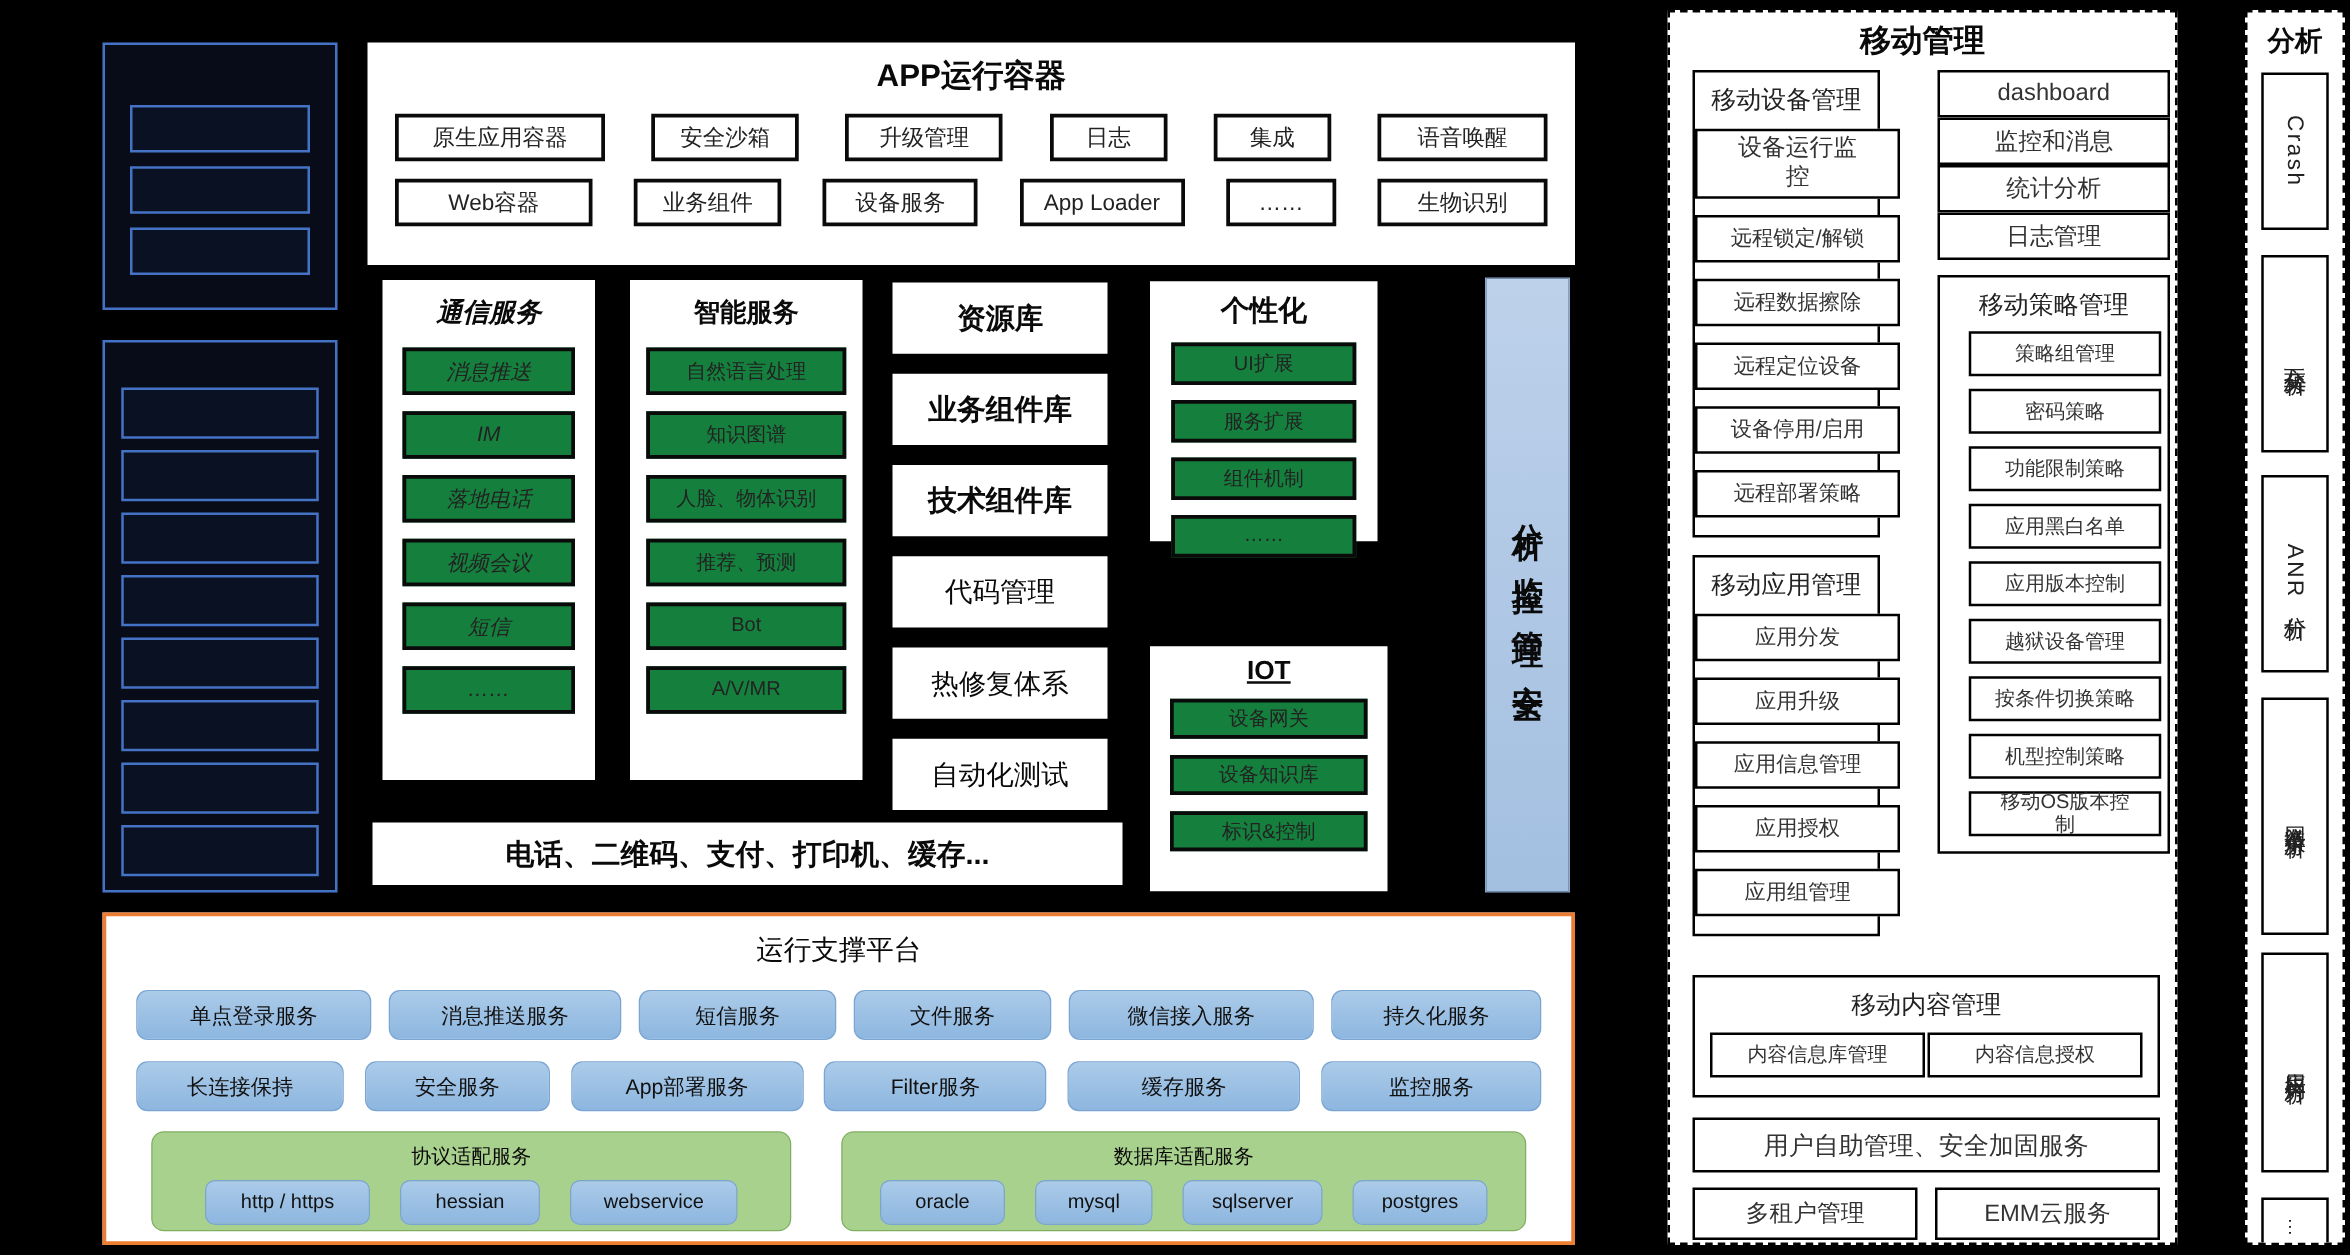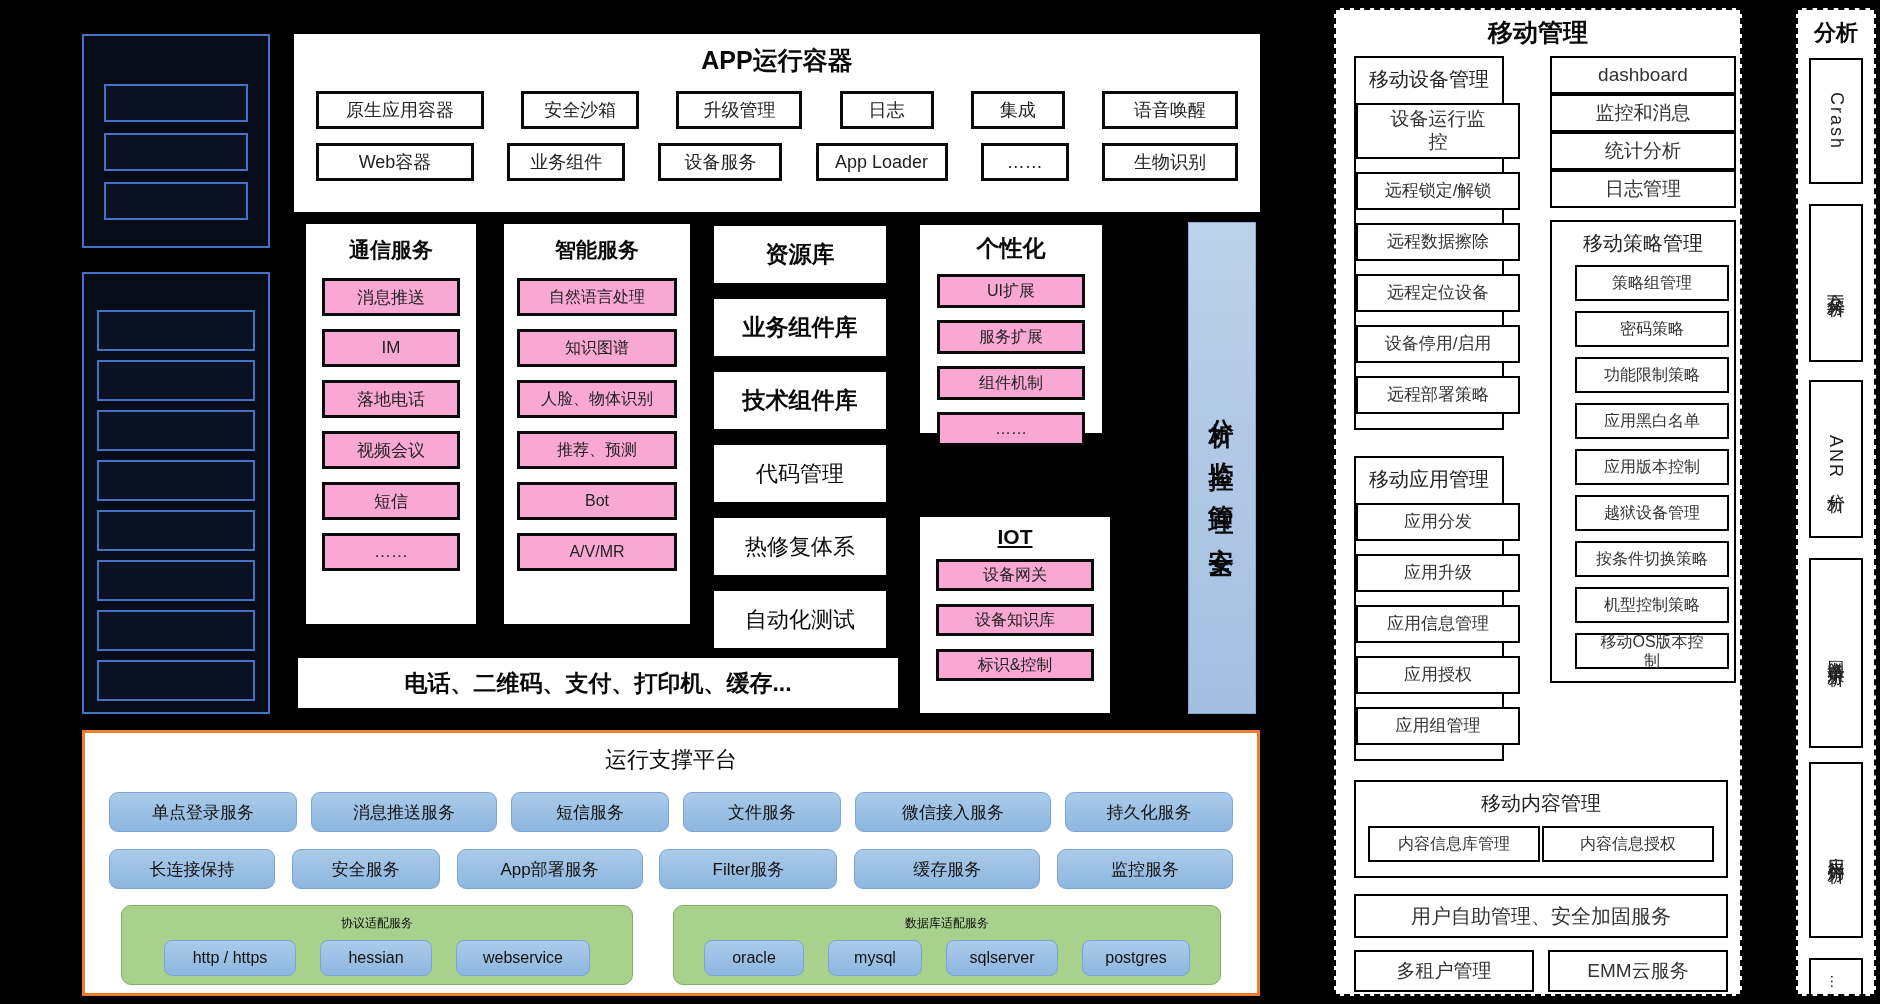--- a/index.html
+++ b/index.html
@@ -26,23 +26,23 @@
   #app-row1 div:nth-of-type(3){width:126px} #app-row1 div:nth-of-type(4){width:94px}
   #app-row1 div:nth-of-type(5){width:94px}  #app-row1 div:nth-of-type(6){width:136px}
   #app-row2 div:nth-of-type(1){width:158px} #app-row2 div:nth-of-type(2){width:118px}
   #app-row2 div:nth-of-type(3){width:124px} #app-row2 div:nth-of-type(4){width:132px}
   #app-row2 div:nth-of-type(5){width:88px}  #app-row2 div:nth-of-type(6){width:136px}
 
   
   .col { position:absolute; background:#fff; }
   .col-title { text-align:center; font-weight:bold; font-size:21px; padding-top:12px; }
   .items { display:flex; flex-direction:column; align-items:center; gap:13px; margin-top:14px; }
-  .chip { border:3px solid #0a0a0a; background:#f9a8d4; display:flex; align-items:center;
+  .chip { border:3px solid #0a0a0a; background:#15803d; display:flex; align-items:center;
           justify-content:center; font-size:17px; color:#222; height:38px; }
-  #comm-col { left:306px; top:224px; width:170px; height:400px; }
+  #comm-col { left:306px; top:224px; width:170px; height:400px;font-style:italic; }
   #comm-col .chip { width:138px; }
   #ai-col   { left:504px; top:224px; width:186px; height:400px; }
   #ai-col .chip { width:160px; font-size:16px; }
   #res-col  { left:714px; top:226px; width:172px; display:flex; flex-direction:column; gap:16px;
               background:transparent; }
   .rbox { background:#fff; height:57px; display:flex; align-items:center; justify-content:center;
           font-size:22px; }
   .rbold { font-weight:bold; font-size:23px; }
   #personal-col { left:920px; top:225px; width:182px; height:208px; }
   #personal-col .col-title { font-size:23px; padding-top:8px; }
@@ -77,42 +77,42 @@
   #rt-row1 div:nth-of-type(3){width:158px} #rt-row1 div:nth-of-type(4){width:158px}
   #rt-row1 div:nth-of-type(5){width:196px} #rt-row1 div:nth-of-type(6){width:168px}
   #rt-row2 div:nth-of-type(1){width:166px} #rt-row2 div:nth-of-type(2){width:148px}
   #rt-row2 div:nth-of-type(3){width:186px} #rt-row2 div:nth-of-type(4){width:178px}
   #rt-row2 div:nth-of-type(5){width:186px} #rt-row2 div:nth-of-type(6){width:176px}
   #green-row { display:flex; justify-content:space-between; padding:0 36px; margin-top:16px; }
   .gpanel { background:var(--green_bg,#A9D18E); border:1.5px solid var(--green_border,#7fae60);
             border-radius:10px; height:80px; }
   #gpanel-proto { width:512px; }
   #gpanel-db { width:548px; }
-  .gtitle { text-align:center; font-size:12px; padding-top:9px; }
+  .gtitle { text-align:center; font-size:16px; padding-top:9px; }
   .grow { display:flex; justify-content:center; gap:24px; margin-top:8px; }
   .gpanel .bbtn { height:36px; font-size:16px; border-radius:8px; }
   #g-proto div:nth-of-type(1){width:132px} #g-proto div:nth-of-type(2){width:112px}
   #g-proto div:nth-of-type(3){width:134px}
   #g-db div:nth-of-type(1){width:100px} #g-db div:nth-of-type(2){width:94px}
   #g-db div:nth-of-type(3){width:112px} #g-db div:nth-of-type(4){width:108px}
 
   
   #mm-panel { left:1334px; top:8px; width:408px; height:988px; background:#fff;
               border:2px dashed #000; overflow:hidden; }
   #mm-title { text-align:center; font-size:25px; font-weight:bold; margin-top:6px; }
   .group { border:2.5px solid #000; background:#fff; }
   .group-label { text-align:center; font-size:20px; margin-top:8px; color:#222; }
   .gitems { display:flex; flex-direction:column; align-items:center; gap:13px; margin:10px 0 14px;padding-left:18px; }
   .mitem { border:2.5px solid #000; height:38px; width:164px; display:flex; align-items:center;
            justify-content:center; font-size:17px; color:#333; background:#fff; text-align:center; }
   .mitem.tall  { height:auto; min-height:38px; width:164px; padding:3px 32px; font-size:19px; line-height:1.2; }
   .mitem.tall2 { height:auto; min-height:36px; width:154px; padding:3px 17px; font-size:17px; line-height:1.2; }
   #mm-left  { position:absolute; left:18px;  top:46px; width:150px; }
   #mm-right { position:absolute; left:214px; top:46px; width:186px; }
-  #mm-app-group { margin-top:26px; }
+  #mm-app-group { margin-top:14px; }
   #mm-monitor { display:flex; flex-direction:column; gap:0; }
   .mwide { border:2.5px solid #000; height:38px; display:flex; align-items:center;
            justify-content:center; font-size:19px; color:#333; background:#fff; }
   #mm-policy-group { margin-top:12px; }
   #mm-policy-group .gitems { gap:10px; margin:8px 0 12px; }
   #mm-policy-group .mitem { width:154px; height:36px; font-size:16px; }
   #mm-content-group { position:absolute; left:18px; top:770px; width:374px; height:98px; }
   #mm-content-row { display:flex; justify-content:space-between; padding:0 12px; margin-top:9px; }
   #mm-content-row .mitem { width:172px; height:36px; font-size:16px; }
   #mm-self   { position:absolute; left:18px; top:884px; width:374px; height:44px; font-size:20px; }

